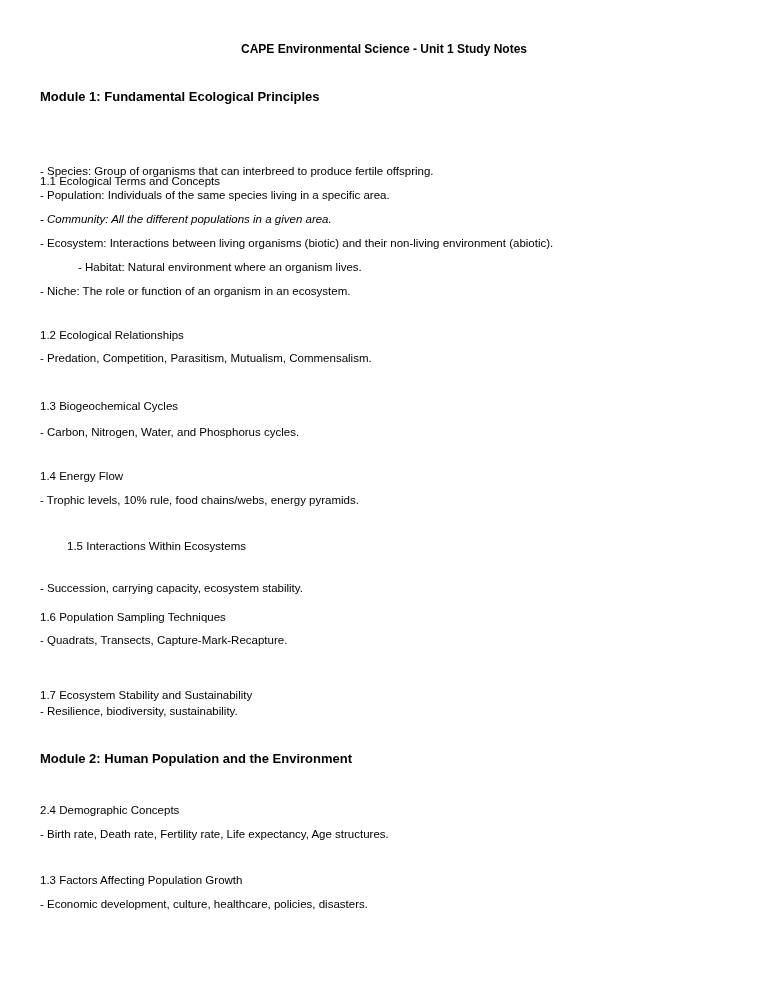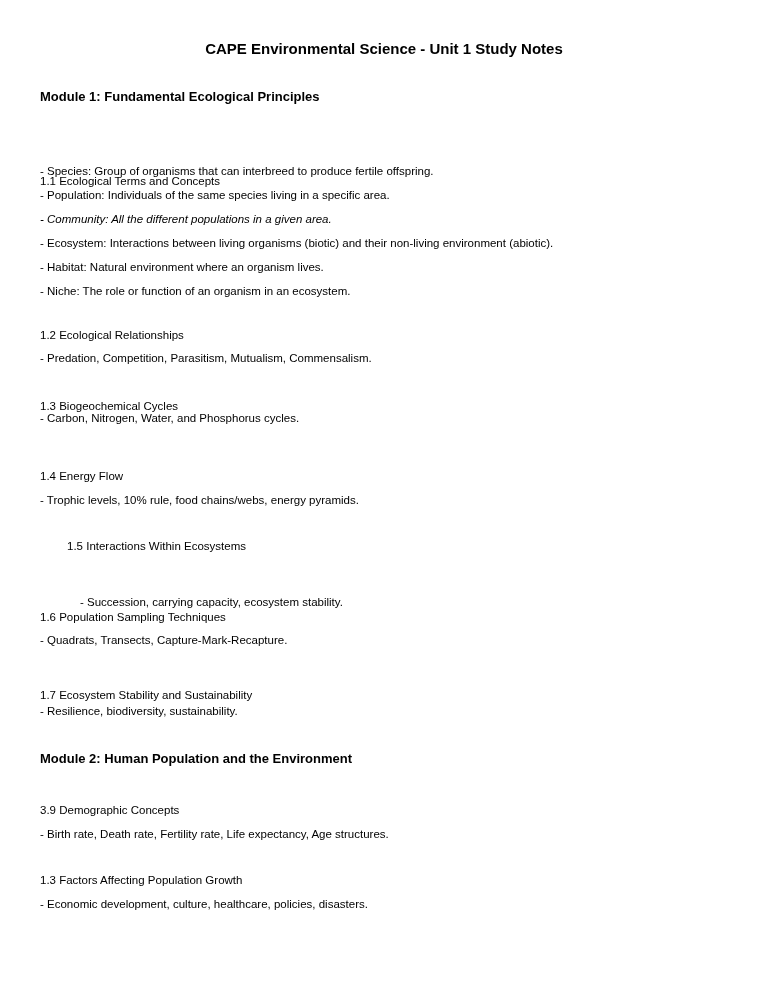--- a/index.html
+++ b/index.html
@@ -21,21 +21,21 @@
       white-space: nowrap;
       line-height: 16px;
       font-size: 11.5px;
     }
     .doc-title {
       position: absolute;
       left: 0;
       width: 768px;
       text-align: center;
       font-weight: bold;
-      font-size: 15px;
+      font-size: 12px;
       line-height: 18px;
       top: 40px;
     }
     .module-heading {
       font-weight: bold;
       font-size: 13px;
       line-height: 18px;
     }
   </style>
 </head>
@@ -45,42 +45,42 @@
 
   <div class="doc-title">CAPE Environmental Science - Unit 1 Study Notes</div>
 
   <div class="line module-heading" style="top:88px;">Module 1: Fundamental Ecological Principles</div>
 
   <div class="line" style="top:140px;margin-top:33px;">1.1 Ecological Terms and Concepts</div>
   <div class="line" style="top:163px;">- Species: Group of organisms that can interbreed to produce fertile offspring.</div>
   <div class="line" style="top:187px;">- Population: Individuals of the same species living in a specific area.</div>
   <div class="line" style="top:211px;font-style:italic;">- Community: All the different populations in a given area.</div>
   <div class="line" style="top:235px;">- Ecosystem: Interactions between living organisms (biotic) and their non-living environment (abiotic).</div>
-  <div class="line" style="top:259px;">- Habitat: Natural environment where an organism lives.</div>
+  <div class="line" style="top:259px;margin-left:38px;">- Habitat: Natural environment where an organism lives.</div>
   <div class="line" style="top:283px;">- Niche: The role or function of an organism in an ecosystem.</div>
 
   <div class="line" style="top:327px;">1.2 Ecological Relationships</div>
   <div class="line" style="top:350px;">- Predation, Competition, Parasitism, Mutualism, Commensalism.</div>
 
   <div class="line" style="top:398px;">1.3 Biogeochemical Cycles</div>
-  <div class="line" style="top:410px;">- Carbon, Nitrogen, Water, and Phosphorus cycles.</div>
+  <div class="line" style="top:424px;">- Carbon, Nitrogen, Water, and Phosphorus cycles.</div>
 
   <div class="line" style="top:468px;">1.4 Energy Flow</div>
   <div class="line" style="top:492px;">- Trophic levels, 10% rule, food chains/webs, energy pyramids.</div>
 
   <div class="line" style="top:538px;margin-left:27px;">1.5 Interactions Within Ecosystems</div>
-  <div class="line" style="top:594px;margin-left:40px;">- Succession, carrying capacity, ecosystem stability.</div>
+  <div class="line" style="top:580px;">- Succession, carrying capacity, ecosystem stability.</div>
 
   <div class="line" style="top:609px;">1.6 Population Sampling Techniques</div>
   <div class="line" style="top:632px;">- Quadrats, Transects, Capture-Mark-Recapture.</div>
 
   <div class="line" style="top:687px;">1.7 Ecosystem Stability and Sustainability</div>
   <div class="line" style="top:703px;">- Resilience, biodiversity, sustainability.</div>
 
   <div class="line module-heading" style="top:750px;text-align:right;">Module 2: Human Population and the Environment</div>
 
-  <div class="line" style="top:802px;">3.9 Demographic Concepts</div>
+  <div class="line" style="top:802px;">2.4 Demographic Concepts</div>
   <div class="line" style="top:826px;">- Birth rate, Death rate, Fertility rate, Life expectancy, Age structures.</div>
 
   <div class="line" style="top:872px;">1.3 Factors Affecting Population Growth</div>
   <div class="line" style="top:896px;">- Economic development, culture, healthcare, policies, disasters.</div>
 
 </div>
 
 </body></html>

